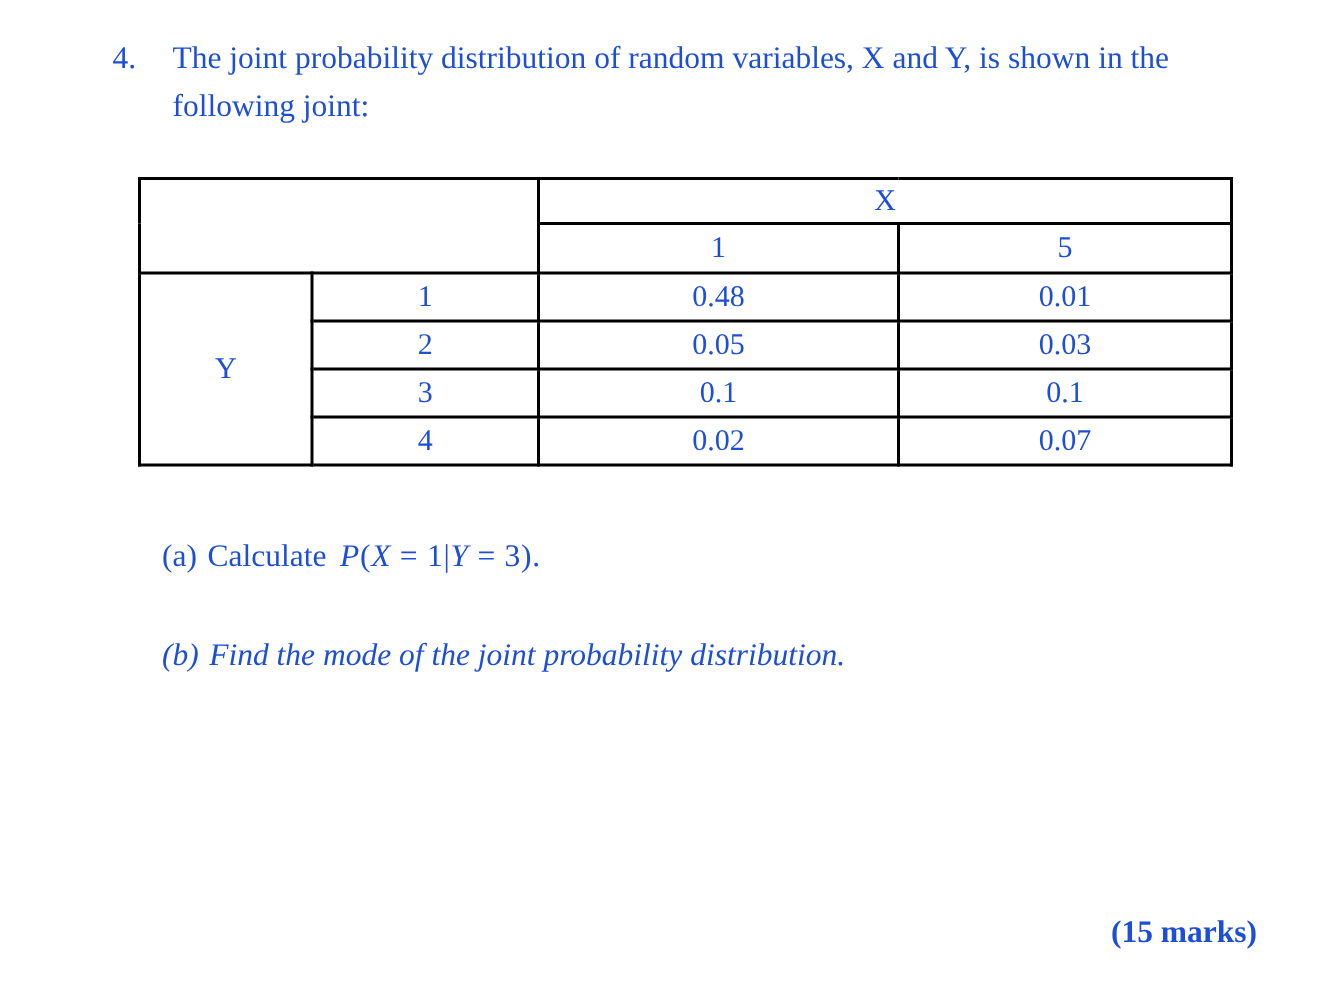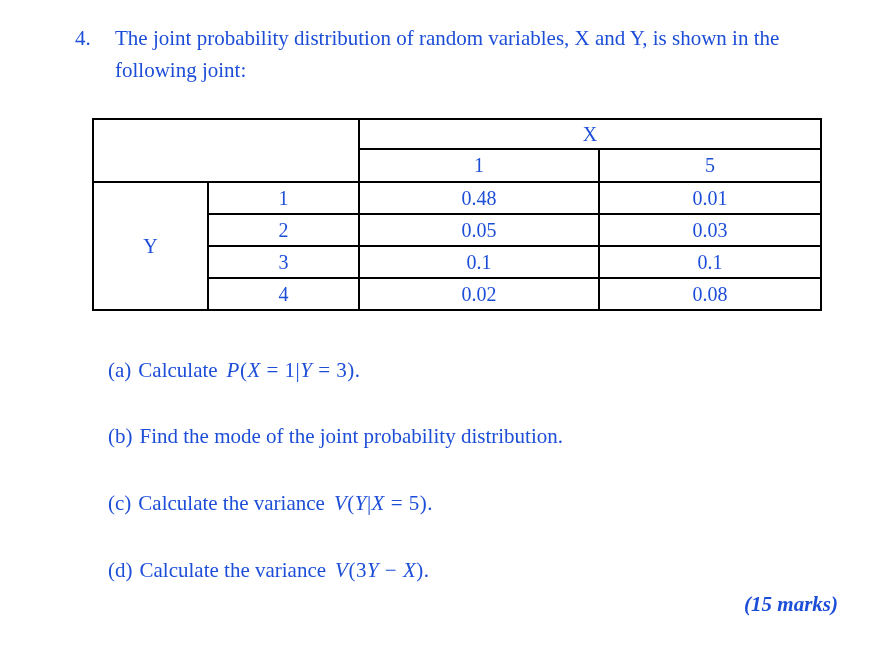--- a/index.html
+++ b/index.html
@@ -54,36 +54,35 @@
   tr.row-body td  { height: 30px; }
 
   
   .part {
     position: absolute;
     left: 68px;
     font-size: 21px;
     white-space: nowrap;
   }
   .part-a { top: 358px; font-family: Liberation Serif, serif; }
-  .part-b { top: 424px; }
+  .part-b { top: 424px; font-style: italic; }
   .part-c { top: 491px; }
   .part-d { top: 558px; }
   .part .plabel { margin-right: 7px; }
   .part .math { margin-left: 9px; letter-spacing: 0.5px; }
   .part .math .it { font-style: italic; }
 
   
   .marks {
     position: absolute;
-    top: 592px;
+    top: 609px;
     right: 88px;
     font-size: 21px;
     font-weight: bold;
     white-space: nowrap;
-    font-style: italic;
   }
 </style>
 </head>
 <body>
 
 <div class="page">
 
   <div class="intro">
     <span class="qnum">4.</span><span class="qtext"><span>The joint probability distribution of random variables, X and Y, is shown in the</span><br><span>following joint:</span></span>
   </div>
@@ -110,36 +109,30 @@
       <td>0.03</td>
     </tr>
     <tr class="row-body">
       <td class="col-yval">3</td>
       <td>0.1</td>
       <td>0.1</td>
     </tr>
     <tr class="row-body">
       <td class="col-yval">4</td>
       <td>0.02</td>
-      <td>0.08</td>
+      <td>0.07</td>
     </tr>
   </tbody>
     </table>
 
   <div class="part part-a">
     <span class="plabel">(a)</span><span>Calculate</span><span class="math"><span class="it">P</span><span>(</span><span class="it">X</span><span> = 1|</span><span class="it">Y</span><span> = 3).</span></span>
   </div>
 
   <div class="part part-b">
     <span class="plabel">(b)</span><span>Find the mode of the joint probability distribution.</span><span class="math"></span>
   </div>
 
-  <div class="part part-c">
-    <span class="plabel">(c)</span><span>Calculate the variance</span><span class="math"><span class="it">V</span><span>(</span><span class="it">Y</span><span>|</span><span class="it">X</span><span> = 5).</span></span>
-  </div>
 
-  <div class="part part-d">
-    <span class="plabel">(d)</span><span>Calculate the variance</span><span class="math"><span class="it">V</span><span>(3</span><span class="it">Y</span><span> − </span><span class="it">X</span><span>).</span></span>
-  </div>
 
   <div class="marks">(15 marks)</div>
 
 </div>
 
 </body></html>

